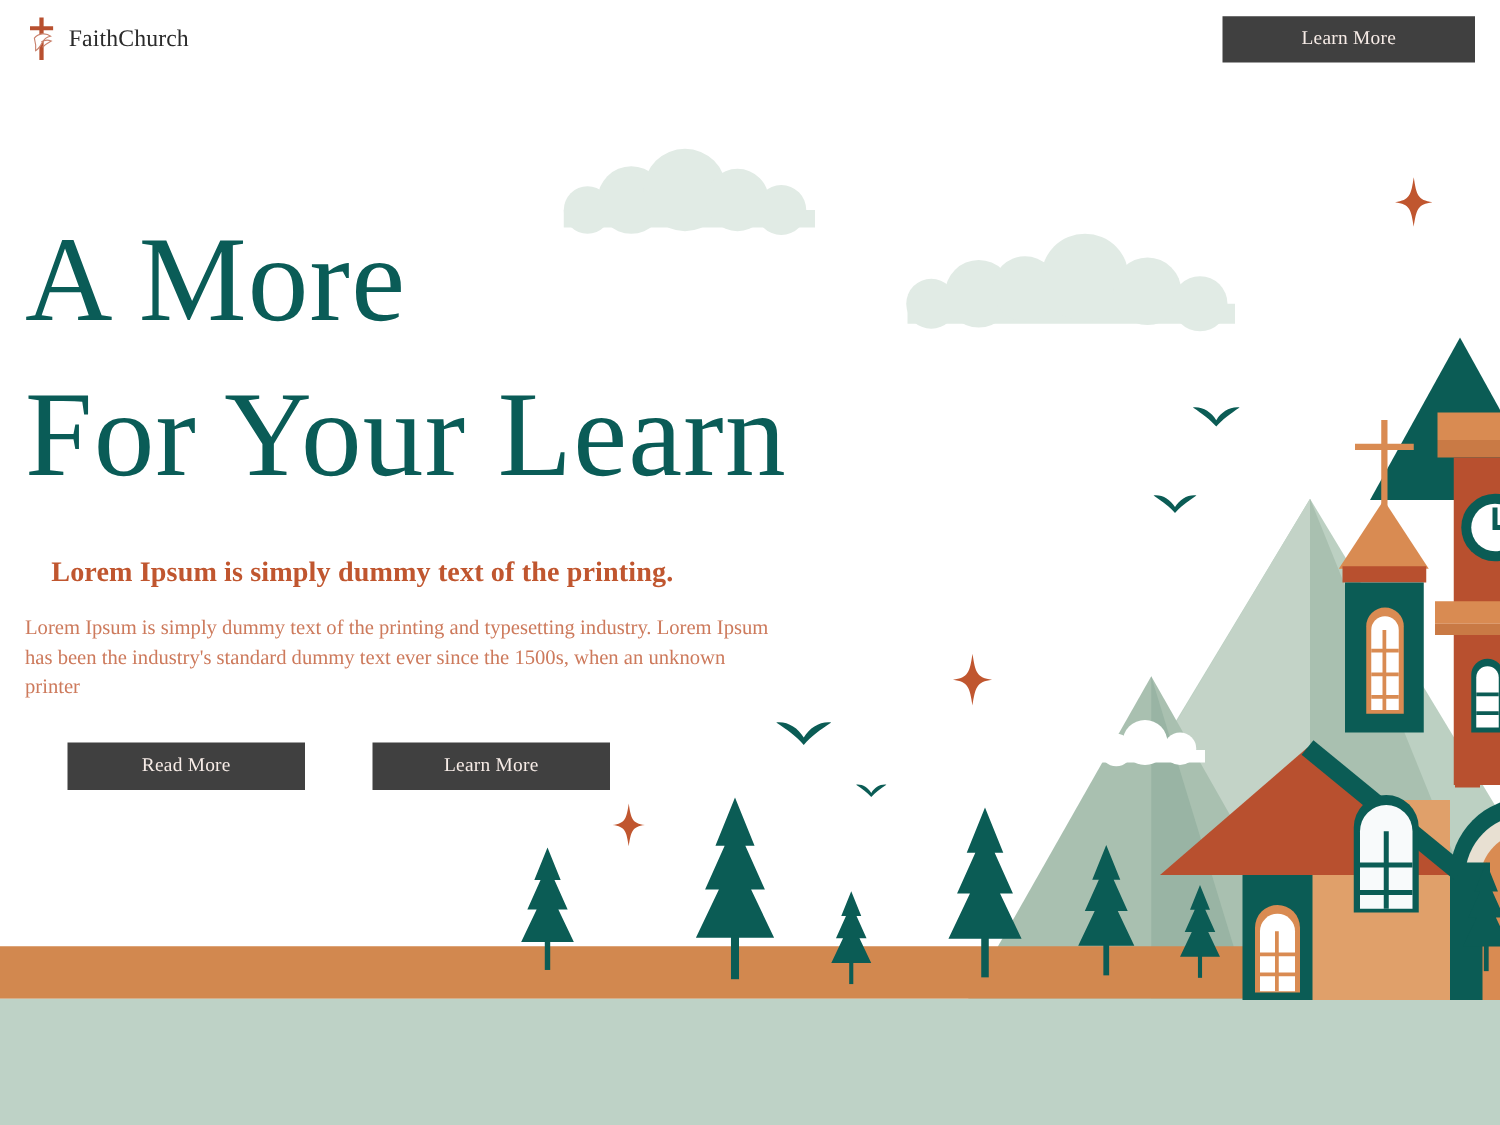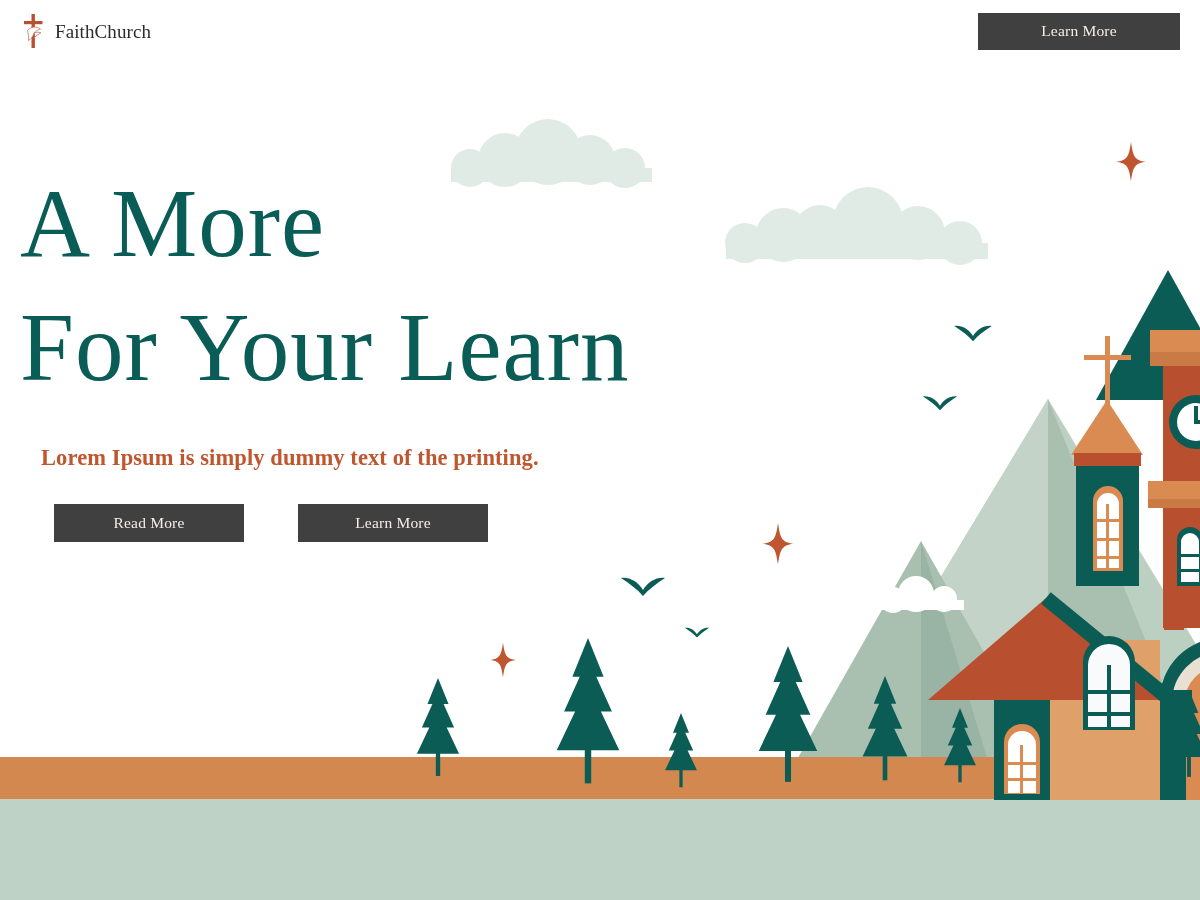--- a/index.html
+++ b/index.html
@@ -260,20 +260,21 @@
   </header>
 
   <section class="hero">
     <h1 class="hero-title">
       <span class="line1">A More</span>
       <span class="line2">For Your Learn</span>
     </h1>
 
     <p class="hero-sub">Lorem Ipsum is simply dummy text of the printing.</p>
 
+    <p class="hero-body">Lorem Ipsum is simply dummy text of the printing and typesetting industry. Lorem Ipsum has been the industry's standard dummy text ever since the 1500s, when an unknown printer</p>
 
     <div class="hero-actions">
       <a class="btn btn-read" href="#">Read More</a>
       <a class="btn btn-learn" href="#">Learn More</a>
     </div>
   </section>
 
 </div>
 
 </body></html>

